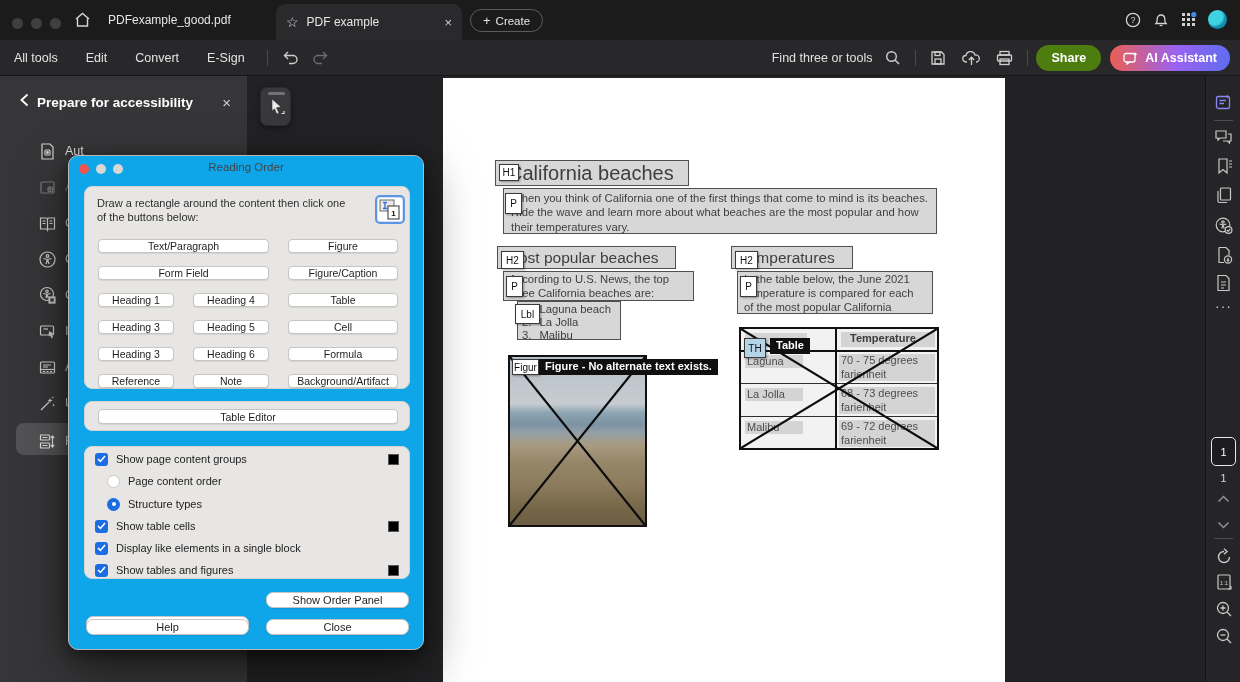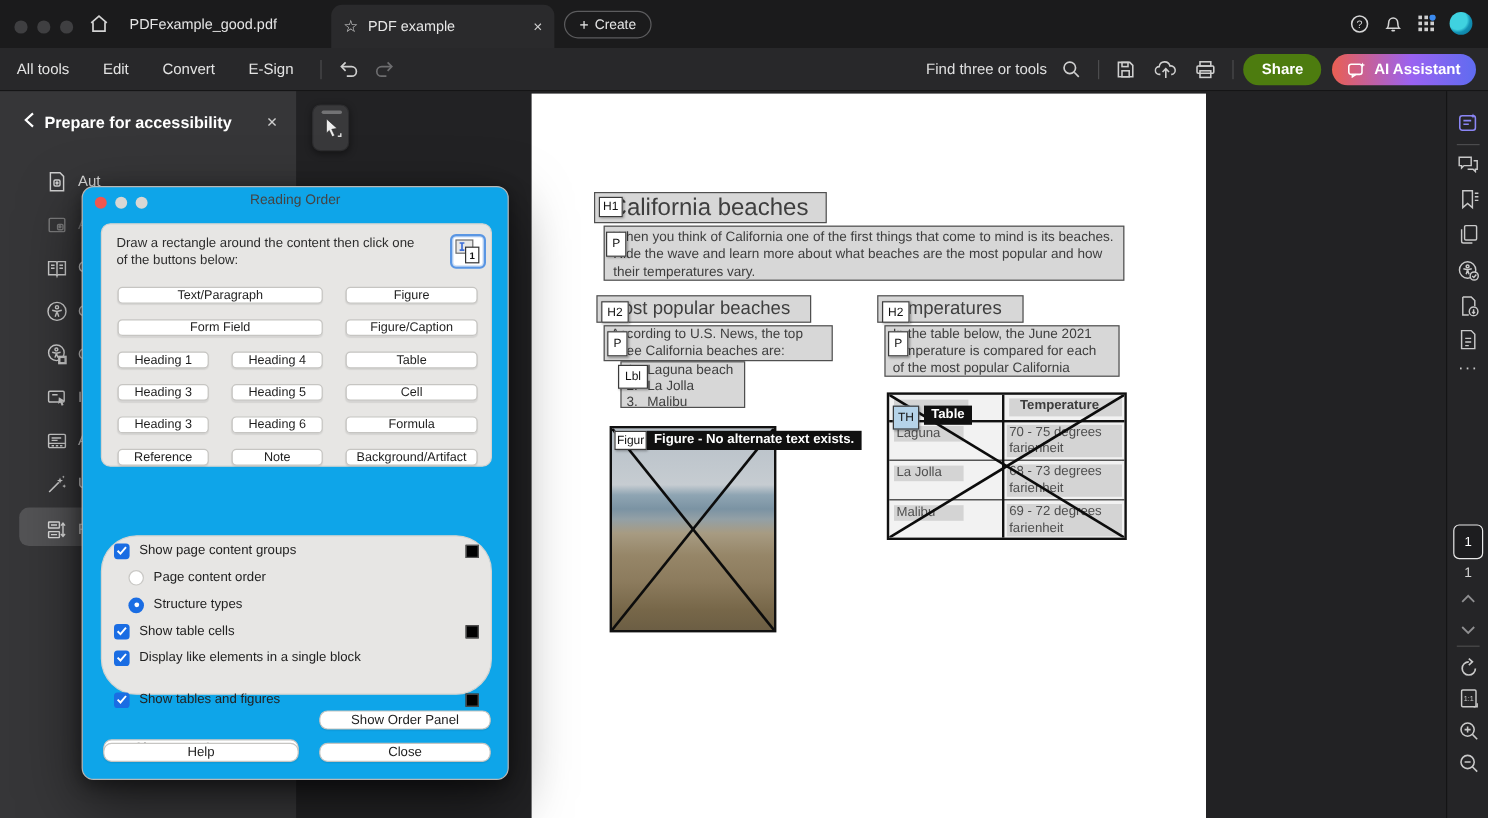--- a/index.html
+++ b/index.html
@@ -520,22 +520,25 @@
       <div class="dlg-btn">Cell</div>
       <div class="dlg-btn">Heading 3</div>
       <div class="dlg-btn">Heading 6</div>
       <div class="dlg-btn">Formula</div>
       <div class="dlg-btn">Reference</div>
       <div class="dlg-btn">Note</div>
       <div class="dlg-btn">Background/Artifact</div>
     </div>
   </div>
 
-
-  <div class="dlg-group" style="top:290px;height:133px;border-radius:30px;">
+  <div class="dlg-group" style="top:245px;height:30px;">
+    <div class="dlg-btn" style="position:absolute;left:13px;top:7px;width:300px;height:15px;">Table Editor</div>
+  </div>
+
+  <div class="dlg-group" style="top:290px;height:133px;">
     <div class="opt-row" style="top:4px;">
       <span class="cbox">
           <svg width="9" height="8" viewBox="0 0 9 8" fill="none" stroke="#fff" stroke-width="1.6">
             <path d="M1 4 L3.4 6.4 L8 1"></path>
           </svg>
         </span>
       <span class="opt-label">Show page content groups</span>
       <span class="swatch"></span>
     </div>
     <div class="opt-row" style="top:49px;">
@@ -556,21 +559,21 @@
       <span class="swatch"></span>
     </div>
     <div class="opt-row" style="top:93px;">
       <span class="cbox">
           <svg width="9" height="8" viewBox="0 0 9 8" fill="none" stroke="#fff" stroke-width="1.6">
             <path d="M1 4 L3.4 6.4 L8 1"></path>
           </svg>
         </span>
       <span class="opt-label">Display like elements in a single block</span>
     </div>
-    <div class="opt-row" style="top:128px;">
+    <div class="opt-row" style="top:115px;">
       <span class="cbox">
           <svg width="9" height="8" viewBox="0 0 9 8" fill="none" stroke="#fff" stroke-width="1.6">
             <path d="M1 4 L3.4 6.4 L8 1"></path>
           </svg>
         </span>
       <span class="opt-label">Show tables and figures</span>
       <span class="swatch"></span>
     </div>
   </div>
 

